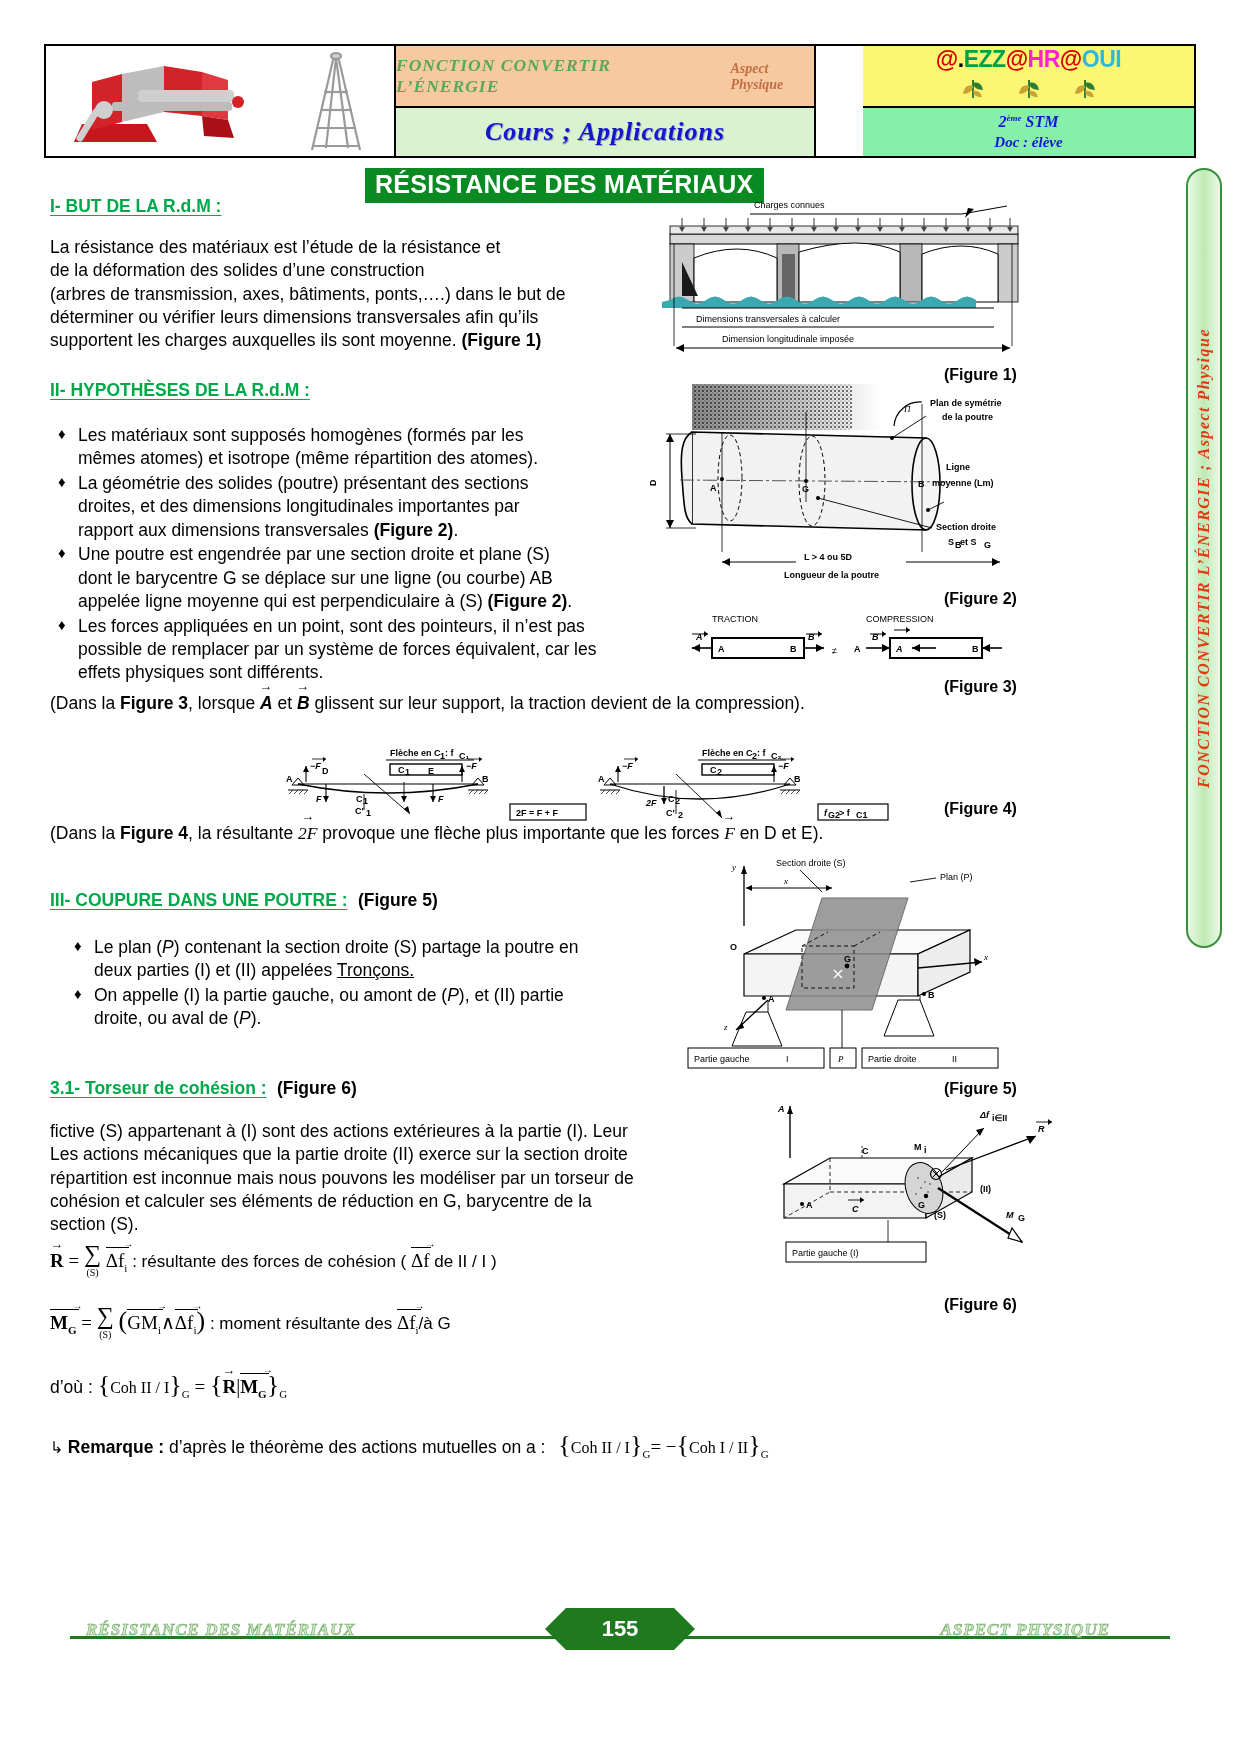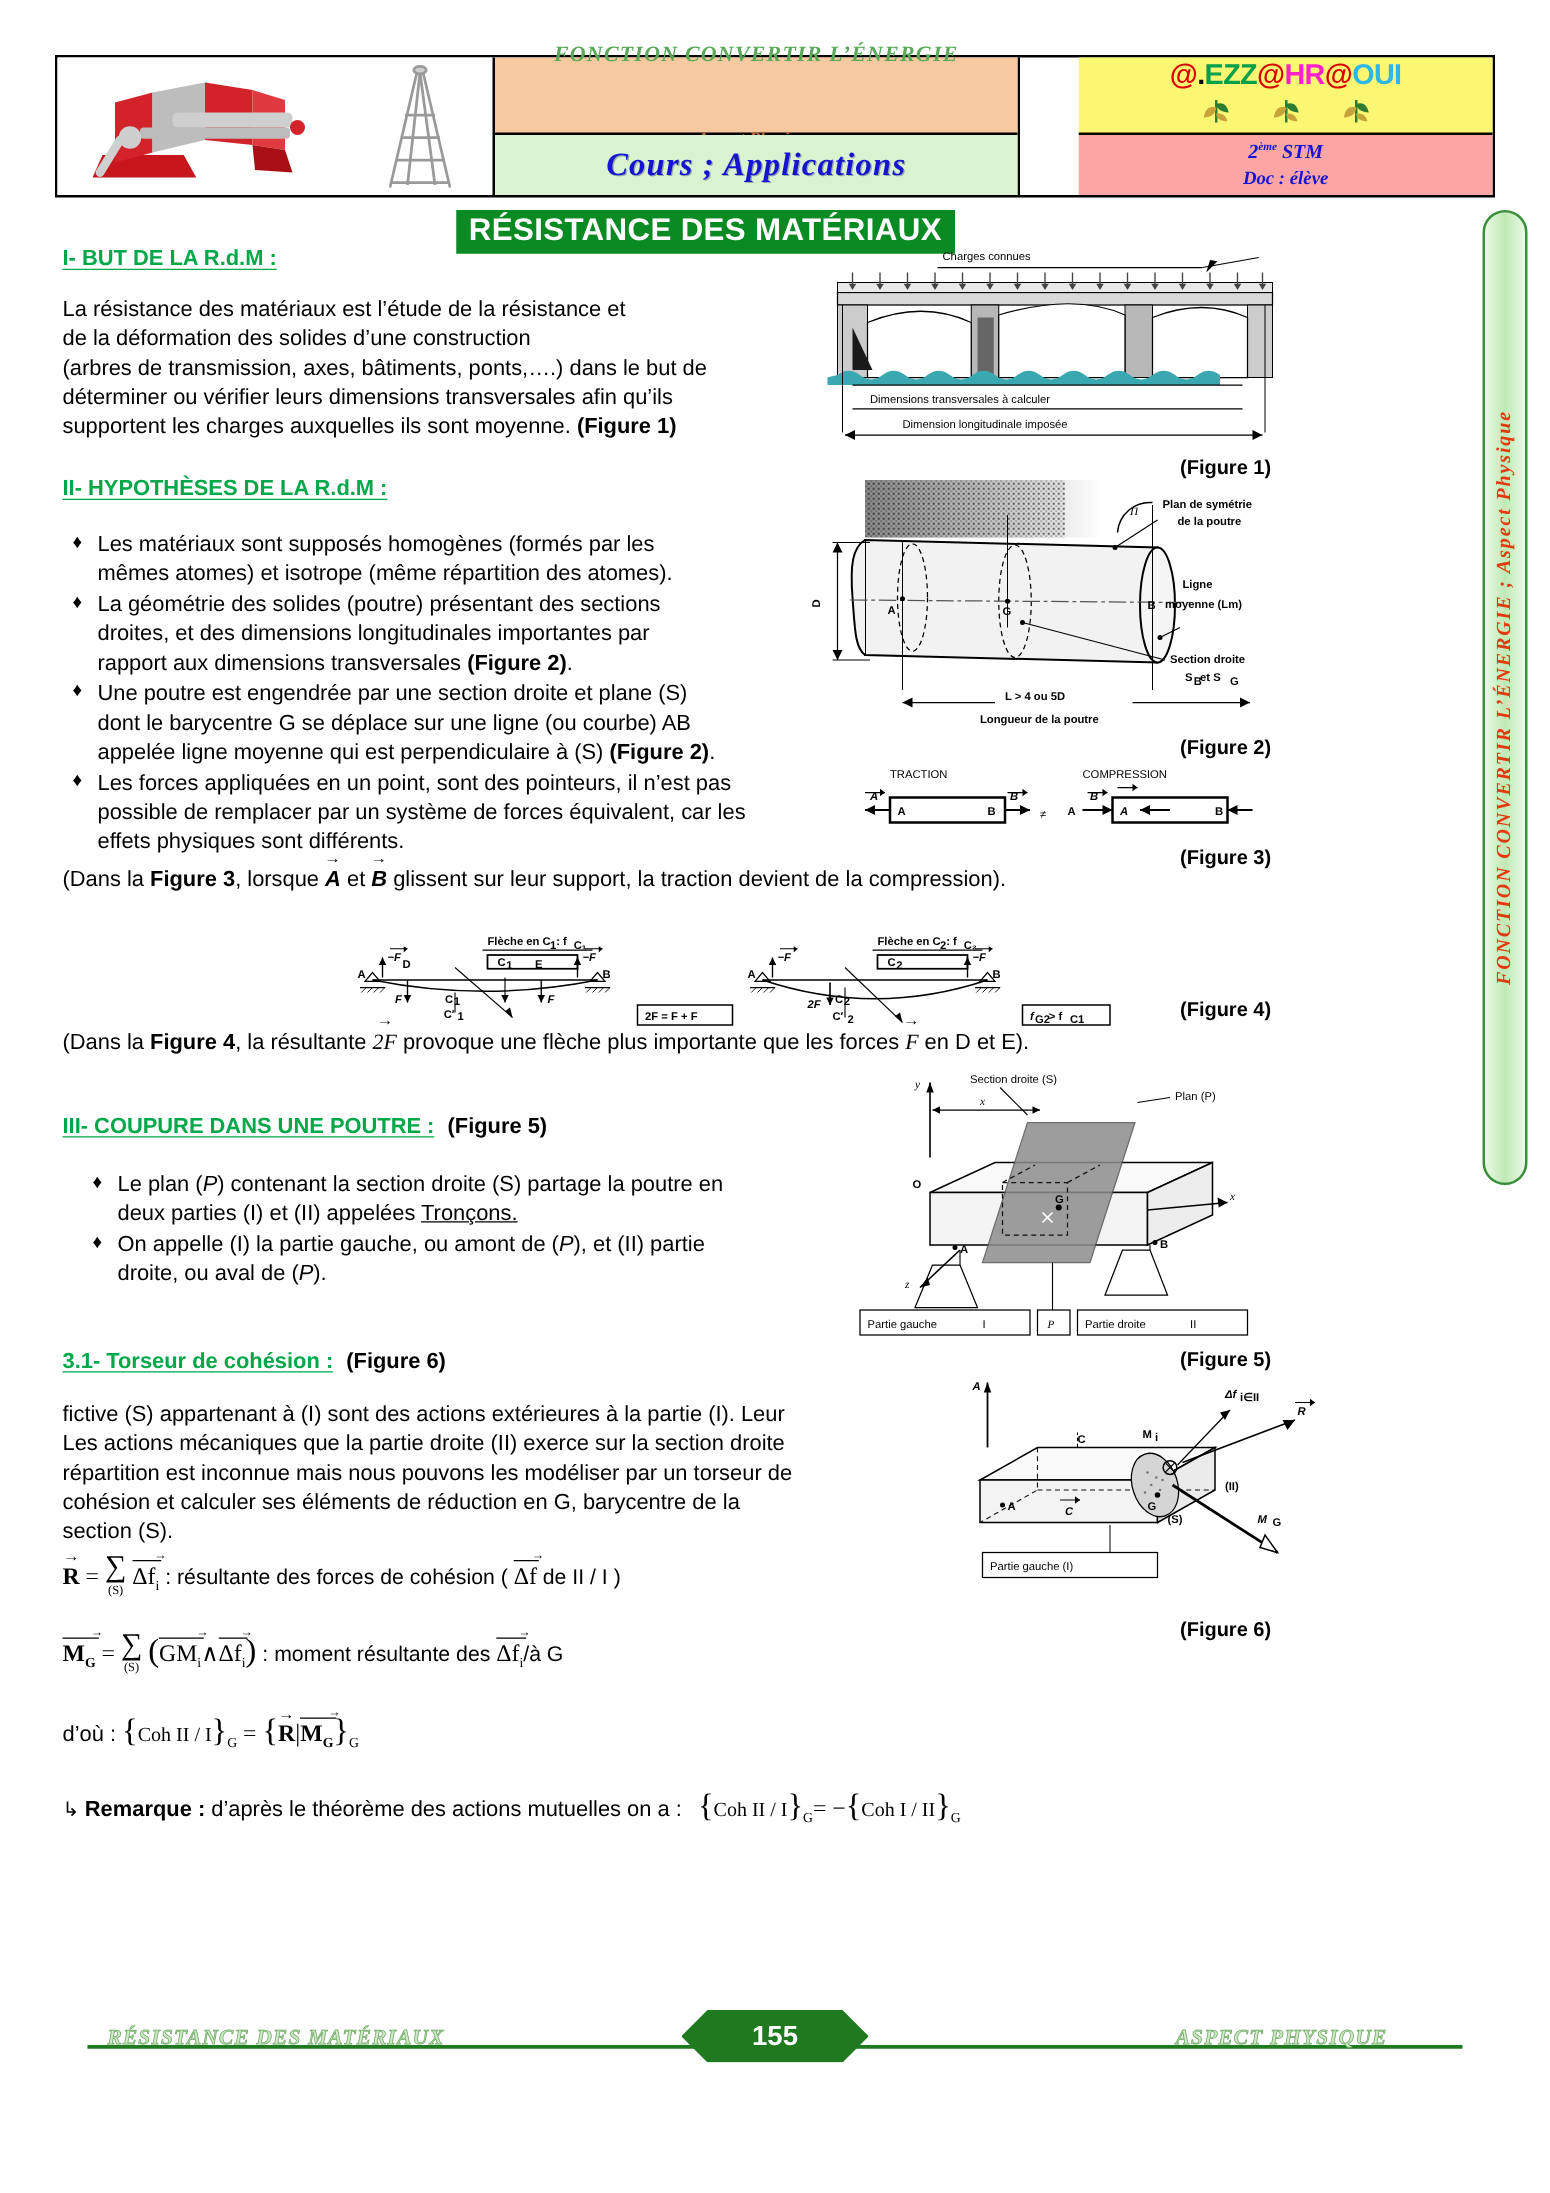--- a/index.html
+++ b/index.html
@@ -21,21 +21,21 @@
     display: flex;
   }
   .hdr-pics {
     width: 350px; border-right: 2px solid #000;
     background: #fff; position: relative;
   }
   .hdr-mid { width: 420px; display: flex; flex-direction: column; border-right: 2px solid #000;}
   .hdr-mid-top {
     height: 62px; background: #f7c9a0;
     border-bottom: 2px solid #000;
-    display:flex; flex-direction:column; align-items:center; justify-content:center;gap:48px;
+    display:flex; flex-direction:row; align-items:center; justify-content:center;gap:48px;
   }
   .hdr-fonction {
     color: #5aa85a; font-style: italic; font-weight: bold;
     font-size: 17.5px; letter-spacing: 1px;
     font-family: "Liberation Serif", serif;
   }
   .hdr-aspect {
     color: #c07040; font-style: italic; font-weight: bold;
     font-size: 14px; margin-top: 2px;
     font-family: "Liberation Serif", serif;
@@ -59,21 +59,21 @@
   }
   .brand { font-weight: bold; font-size: 23px; letter-spacing: -0.5px; line-height: 1; }
   .brand .at { color: #d80000; }
   .brand .dot { color: #000; }
   .brand .ezz { color: #00a04a; }
   .brand .hr { color: #ff22cc; }
   .brand .oui { color: #2bb8e8; }
   .flowers { display:flex; gap: 30px; margin-top: 1px; }
   .flower { width: 26px; height: 28px; position: relative; }
   .hdr-right-bot {
-    flex: 1; background: #fca5a5;
+    flex: 1; background: #86efac;
     display:flex; flex-direction:column; align-items:center; justify-content:center;
   }
   .hdr-stm { color: #1414d2; font-weight: bold; font-style: italic; font-size: 16px;
              font-family: "Liberation Serif", serif;}
   .hdr-stm sup { font-size: 9px; }
   .hdr-doc { color: #1414d2; font-weight: bold; font-style: italic; font-size: 15px; margin-top:3px;
              font-family: "Liberation Serif", serif;}
 
   
   .main-title {

